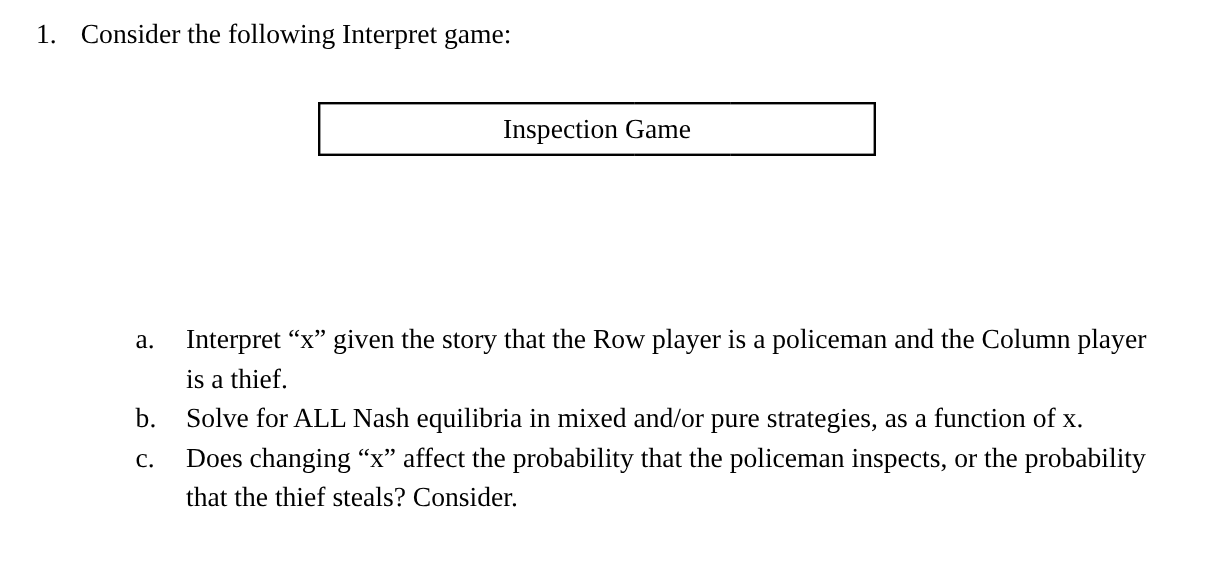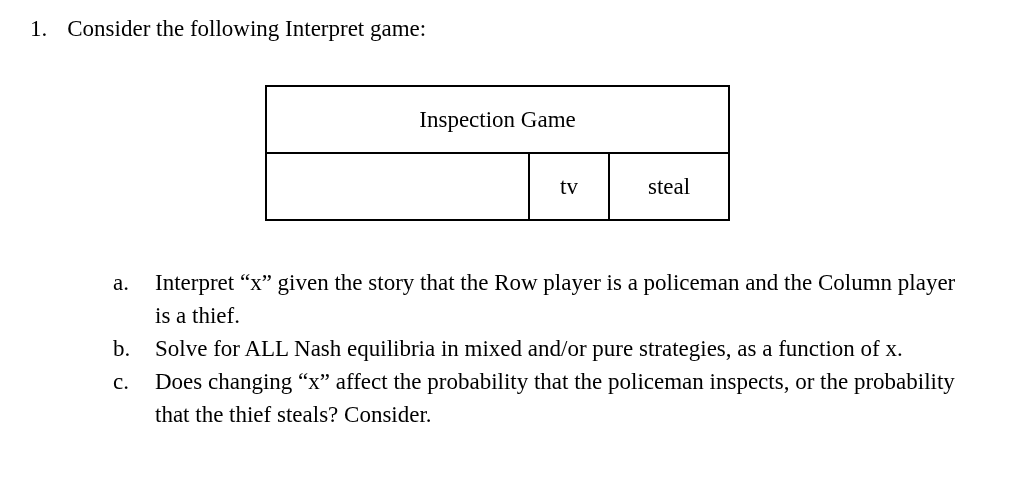--- a/index.html
+++ b/index.html
@@ -27,21 +27,21 @@
     left: 265px;
     top: 85px;
     width: 463px;
     border-collapse: collapse;
     table-layout: fixed;
     font-size: 23px;
   }
   .game-table td {
     border: 2px solid #000000;
     height: 33px;
-    padding: 16px;
+    padding: 4px;
     text-align: center;
     line-height: 1.2;
     overflow: hidden;
   }
   .subquestions {
     position: absolute;
     left: 113px;
     top: 266px;
     font-size: 23px;
     line-height: 33px;
@@ -63,25 +63,20 @@
   <table class="game-table">
     <colgroup>
       <col style="width:263px">
       <col style="width:80px">
       <col style="width:120px">
     </colgroup>
     <tbody>
       <tr>
         <td colspan="3">Inspection Game</td>
       </tr>
-      <tr>
-        <td></td>
-        <td>tv</td>
-        <td>steal</td>
-      </tr>
     </tbody>
   </table>
 
   <div class="subquestions">
     <div class="subq">
       <span class="subq-letter">a.</span>
       <span class="subq-text">Interpret “x” given the story that the Row player is a policeman and the Column player is a thief.</span>
     </div>
     <div class="subq">
       <span class="subq-letter">b.</span>

